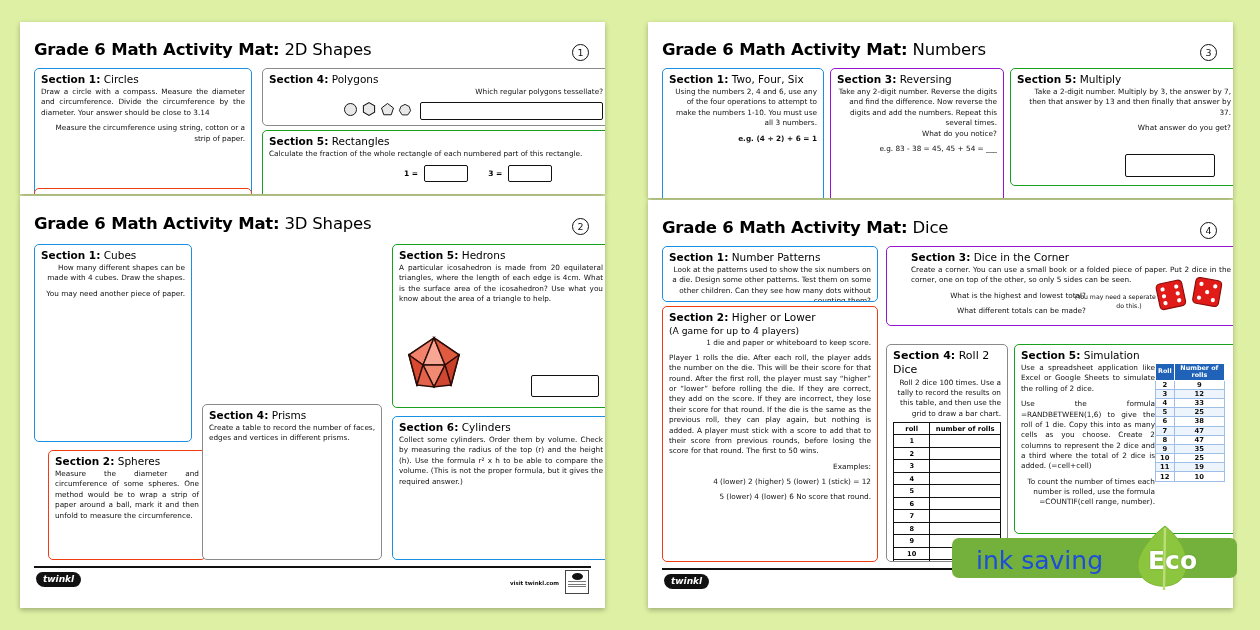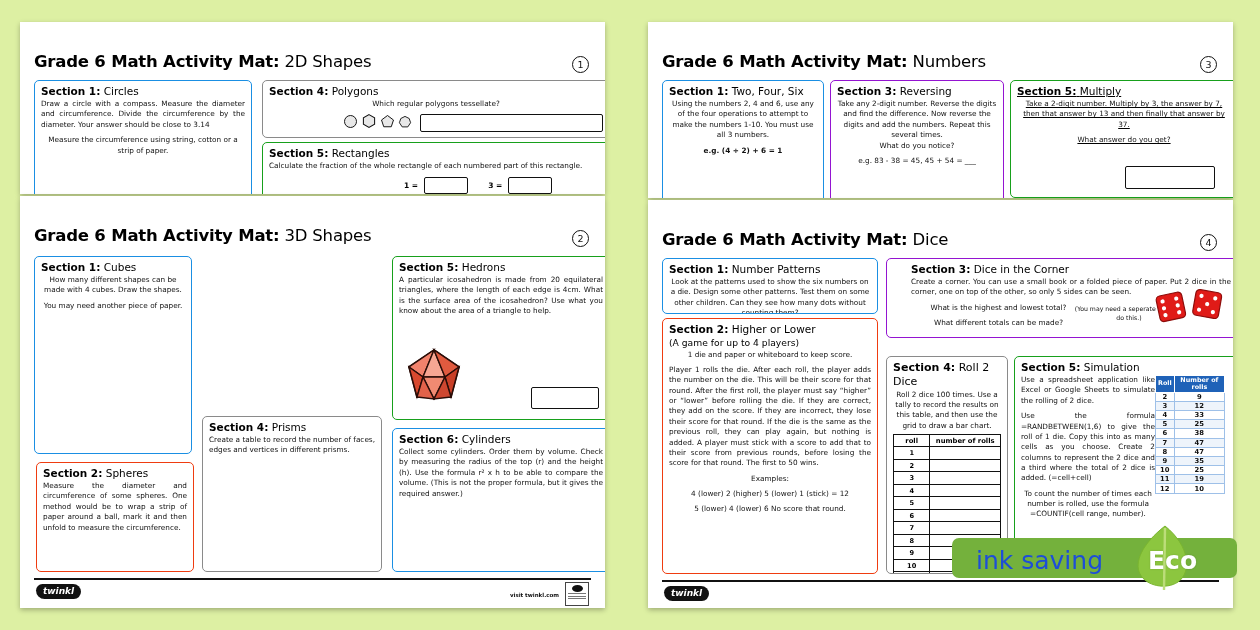--- a/index.html
+++ b/index.html
@@ -21,21 +21,21 @@
   
   #sheet1{left:20px; top:22px;  width:585px;height:172px;}
   #sheet2{left:20px; top:196px; width:585px;height:412px;}
   #sheet3{left:648px;top:22px;  width:585px;height:176px;}
   #sheet4{left:648px;top:200px; width:585px;height:408px;}
 
   
   .title{
     font-family:"DejaVu Sans","Liberation Sans",sans-serif;
     font-size:16.5px;letter-spacing:-.2px;color:#000;
-    margin:20px 0 8px 2px;white-space:nowrap;
+    margin:8px 0 8px 2px;white-space:nowrap;
   }
   .title b{font-weight:bold;}
   .title .sub{font-weight:normal;}
   .pagenum{
     position:absolute;right:4px;top:4px;
     width:15px;height:15px;border:1.3px solid #111;border-radius:50%;
     font-size:9.5px;line-height:15px;text-align:center;color:#111;
     font-family:"DejaVu Sans","Liberation Sans",sans-serif;
   }
 
@@ -57,21 +57,21 @@
     font-family:"DejaVu Sans","Liberation Sans",sans-serif;
   }
   .sec-h b{font-weight:bold;}
   .sec-h span{font-weight:normal;}
   .sec-sub{font-size:9.2px;line-height:1.25;margin:0 0 1px 0;}
   .body-txt{
     font-size:7.3px;line-height:1.42;color:#111;margin:0;
     text-align:justify;
     font-family:"DejaVu Sans","Liberation Sans",sans-serif;
   }
-  .body-txt.nj{text-align:center;}
+  .body-txt.nj{text-align:right;}
   .gap{height:5px;}
 
   
   .ansbox{border:1.5px solid #111;border-radius:2px;background:#fff;}
 
   
   .footer-rule{position:absolute;left:0;right:0;height:1.6px;background:#111;}
   .twinkl{
     position:absolute;
     background:#111;color:#fff;font-style:italic;font-weight:bold;
@@ -192,21 +192,21 @@
     <div class="box b-blue" style="left:2px;top:30px;width:158px;height:198px;">
       <div class="sec-h">
         <b>Section 1:</b>
         <span>Cubes</span>
       </div>
       <p class="body-txt nj">How many different shapes can be made with 4 cubes. Draw the shapes.</p>
       <div class="gap"></div>
       <p class="body-txt nj">You may need another piece of paper.</p>
     </div>
 
-    <div class="box b-red" style="left:4px;top:236px;width:158px;height:110px;">
+    <div class="box b-red" style="left:16px;top:236px;width:158px;height:110px;">
       <div class="sec-h">
         <b>Section 2:</b>
         <span>Spheres</span>
       </div>
       <p class="body-txt">Measure the diameter and circumference of some spheres. One method would be to wrap a strip of paper around a ball, mark it and then unfold to measure the circumference.</p>
     </div>
 
 
     <div class="box b-grey" style="left:170px;top:190px;width:180px;height:156px;">
       <div class="sec-h">
@@ -280,21 +280,21 @@
       <div class="sec-h">
         <b>Section 3:</b>
         <span>Reversing</span>
       </div>
       <p class="body-txt nj">Take any 2-digit number. Reverse the digits and find the difference. Now reverse the digits and add the numbers. Repeat this several times.</p>
       <p class="body-txt nj">What do you notice?</p>
       <div class="gap"></div>
       <p class="body-txt nj" style="font-weight:normal;">e.g. 83 - 38 = 45, 45 + 54 = ___</p>
     </div>
 
-    <div class="box b-green" style="left:350px;top:28px;width:228px;height:118px;text-decoration:underline;">
+    <div class="box b-green" style="left:350px;top:28px;width:228px;height:118px;">
       <div class="sec-h">
         <b>Section 5:</b>
         <span>Multiply</span>
       </div>
       <p class="body-txt nj">Take a 2-digit number. Multiply by 3, the answer by 7, then that answer by 13 and then finally that answer by 37.</p>
       <div class="gap"></div>
       <p class="body-txt nj">What answer do you get?</p>
       <div class="ansbox" style="position:absolute;right:22px;bottom:8px;width:88px;height:21px;"></div>
     </div>
   </div>

